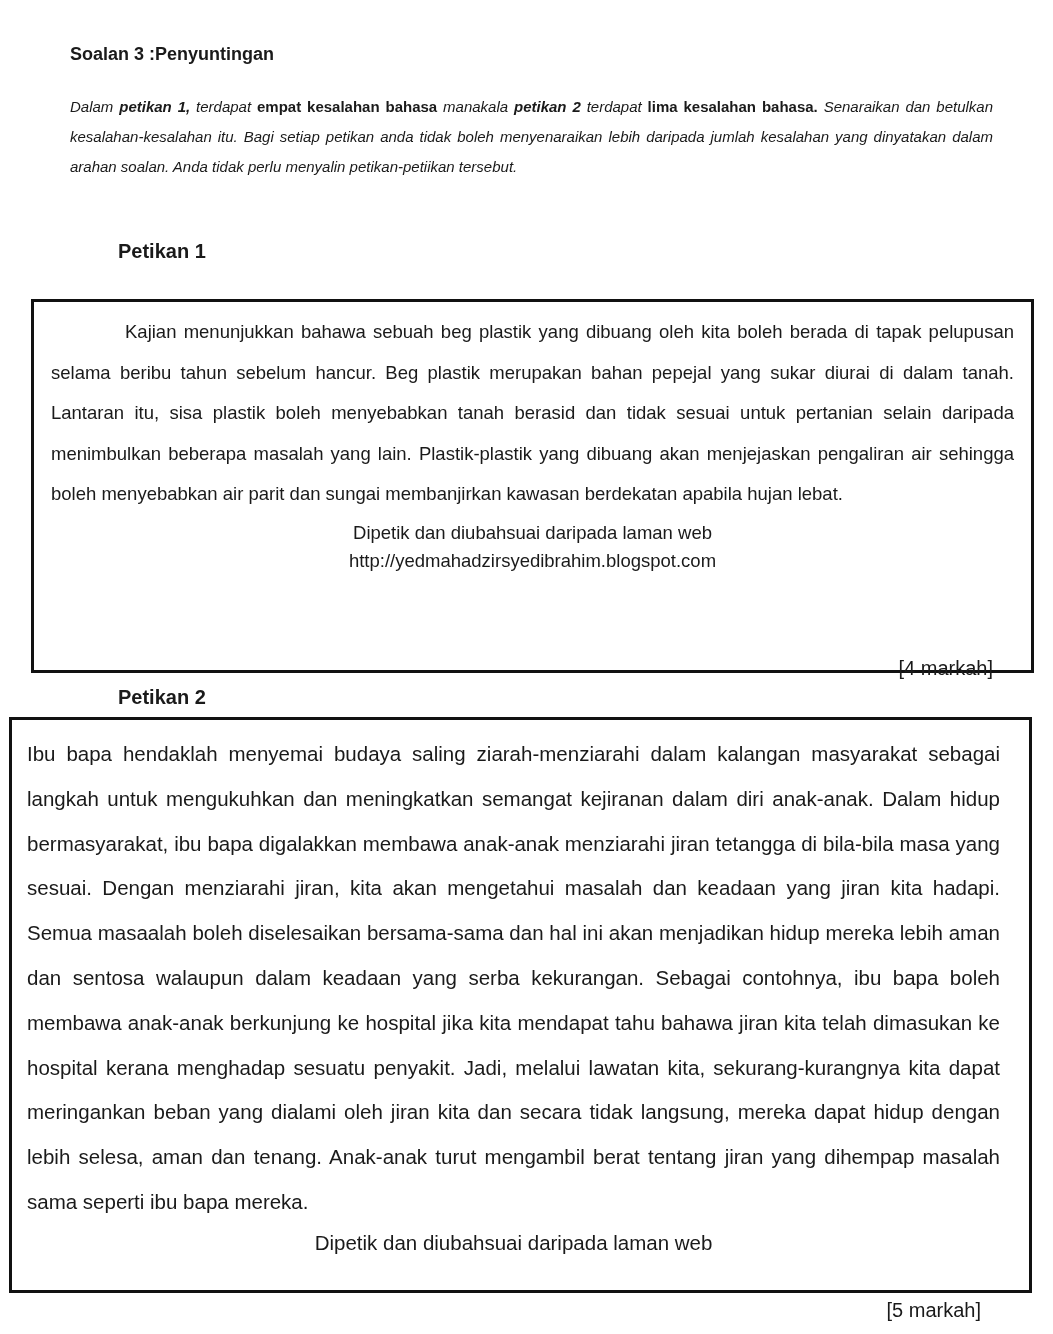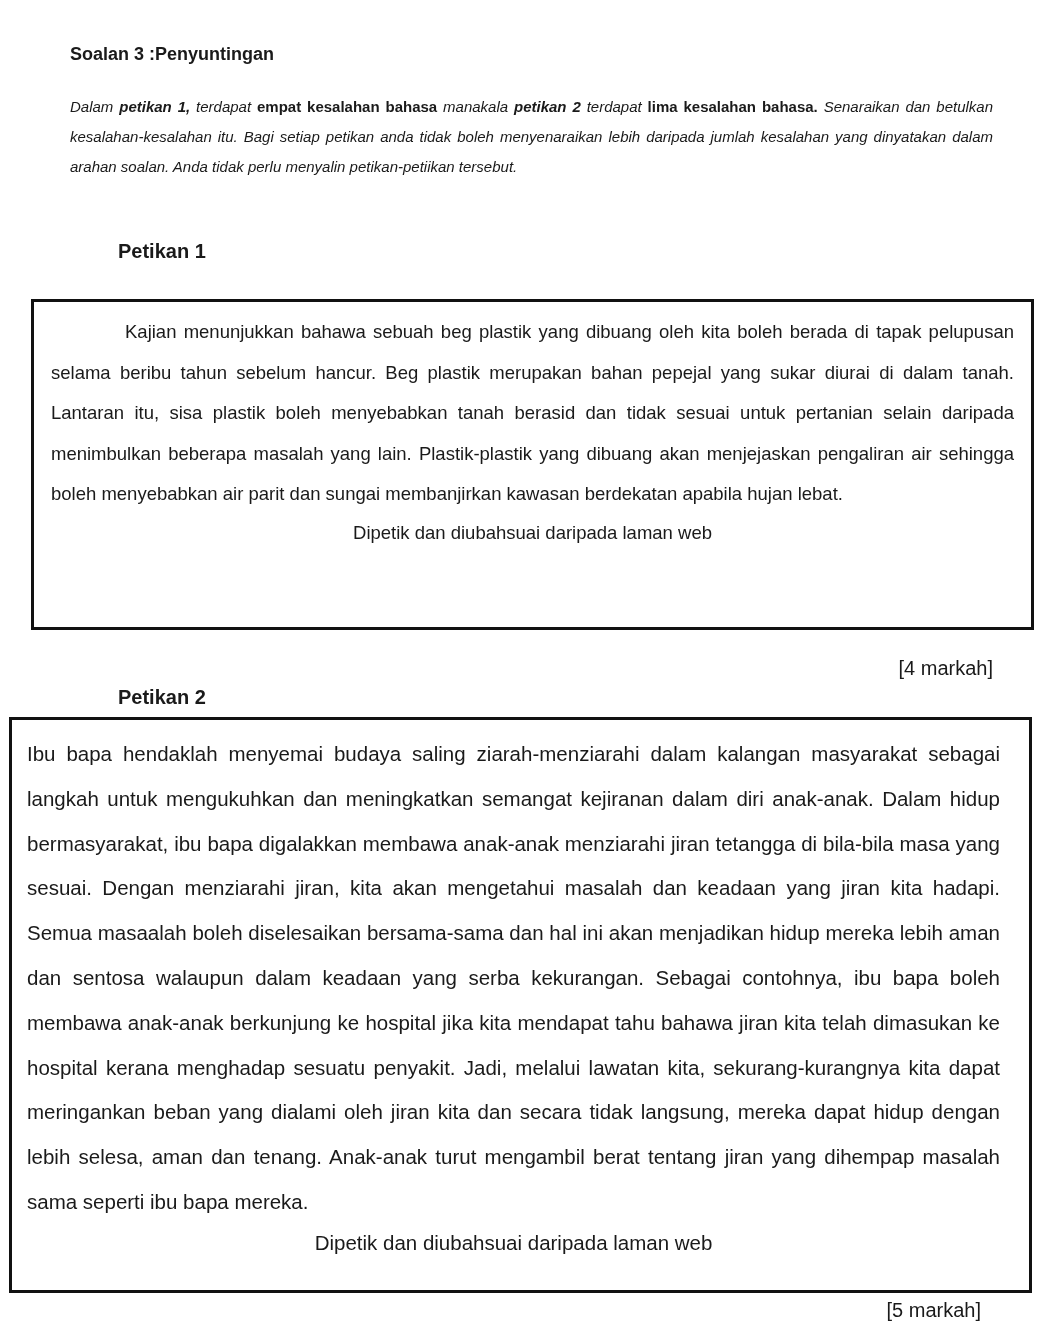--- a/index.html
+++ b/index.html
@@ -42,21 +42,21 @@
     .p1-label { left: 70px; top: 240px; }
     .p2-label { left: 70px; top: 686px; }
 
     .box {
       border: 3px solid #111;
       box-sizing: border-box;
       background: #fff;
     }
     .box1 {
       left: 31px; top: 299px;
-      width: 1003px; height: 331px;
+      width: 1003px; height: 374px;
       padding: 10px 17px 0 17px;
     }
     .box2 {
       left: 9px; top: 717px;
       width: 1023px; height: 576px;
       padding: 12px 29px 0 15px;
     }
 
     .passage {
       text-align: justify;
@@ -98,20 +98,21 @@
 <div class="abs q-title">Soalan 3 :Penyuntingan</div>
 
 <div class="abs instructions"><span class="it">Dalam</span> <span class="bi">petikan 1,</span> <span class="it">terdapat</span> <span class="b">empat kesalahan bahasa</span> <span class="it">manakala</span> <span class="bi">petikan 2</span> <span class="it">terdapat</span> <span class="b">lima kesalahan bahasa.</span> <span class="it">Senaraikan dan betulkan kesalahan-kesalahan itu. Bagi setiap petikan anda tidak boleh menyenaraikan lebih daripada jumlah kesalahan yang dinyatakan dalam arahan soalan. Anda tidak perlu menyalin petikan-petiikan tersebut.</span></div>
 
 <div class="abs section-label p1-label">Petikan 1</div>
 
 <div class="abs box box1">
   <div class="passage passage1">Kajian menunjukkan bahawa sebuah beg plastik yang dibuang oleh kita boleh berada di tapak pelupusan selama beribu tahun sebelum hancur. Beg plastik merupakan bahan pepejal yang sukar diurai di dalam tanah. Lantaran itu, sisa plastik boleh menyebabkan tanah berasid dan tidak sesuai untuk pertanian selain daripada menimbulkan beberapa masalah yang lain. Plastik-plastik yang dibuang akan menjejaskan pengaliran air sehingga boleh menyebabkan air parit dan sungai membanjirkan kawasan berdekatan apabila hujan lebat.</div>
   <div class="source source1">
     <div>Dipetik dan diubahsuai daripada laman web</div>
+    <div>http://yedmahadzirsyedibrahim.blogspot.com</div>
   </div>
 </div>
 
 <div class="abs marks marks1">[4 markah]</div>
 
 <div class="abs section-label p2-label">Petikan 2</div>
 
 <div class="abs box box2">
   <div class="passage passage2">Ibu bapa hendaklah menyemai budaya saling ziarah-menziarahi dalam kalangan masyarakat sebagai langkah untuk mengukuhkan dan meningkatkan semangat kejiranan dalam diri anak-anak. Dalam hidup bermasyarakat, ibu bapa digalakkan membawa anak-anak menziarahi jiran tetangga di bila-bila masa yang sesuai. Dengan menziarahi jiran, kita akan mengetahui masalah dan keadaan yang jiran kita hadapi. Semua masaalah boleh diselesaikan bersama-sama dan hal ini akan menjadikan hidup mereka lebih aman dan sentosa walaupun dalam keadaan yang serba kekurangan. Sebagai contohnya, ibu bapa boleh membawa anak-anak berkunjung ke hospital jika kita mendapat tahu bahawa jiran kita telah dimasukan ke hospital kerana menghadap sesuatu penyakit. Jadi, melalui lawatan kita, sekurang-kurangnya kita dapat meringankan beban yang dialami oleh jiran kita dan secara tidak langsung, mereka dapat hidup dengan lebih selesa, aman dan tenang. Anak-anak turut mengambil berat tentang jiran yang dihempap masalah sama seperti ibu bapa mereka.</div>
   <div class="source source2">

